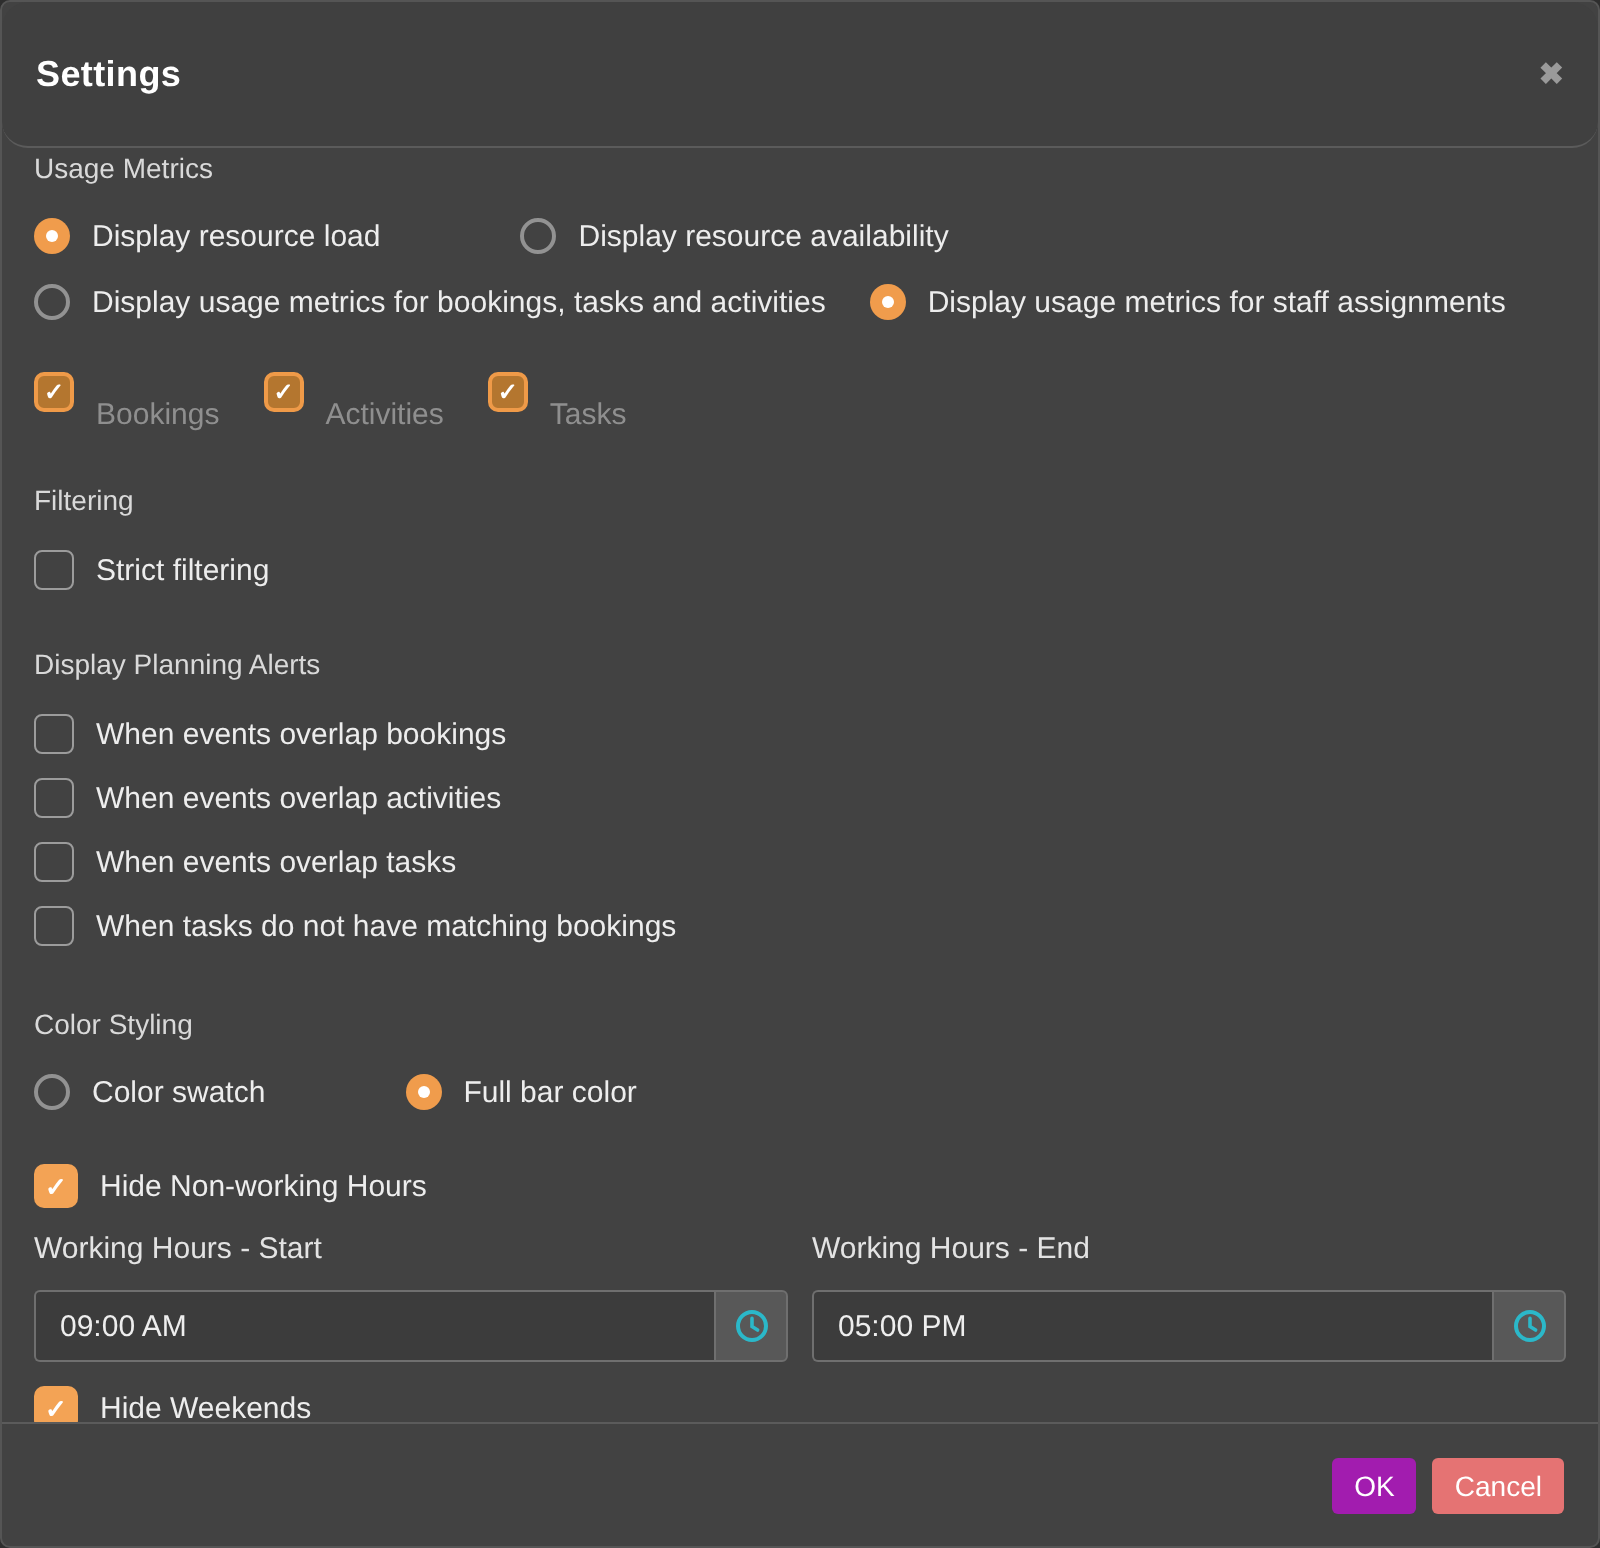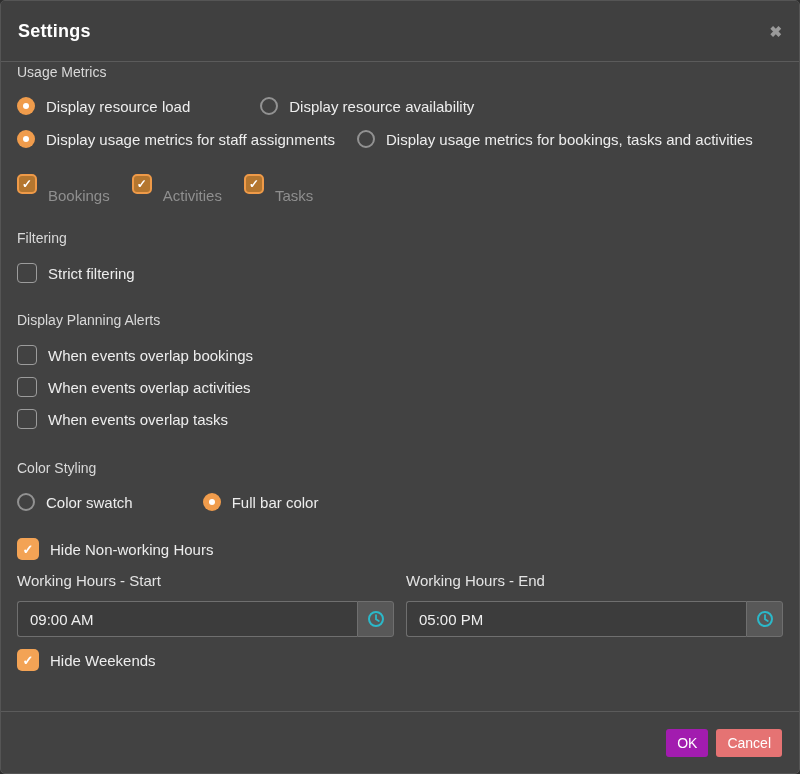--- a/index.html
+++ b/index.html
@@ -13,25 +13,26 @@
     width:800px; height:774px;
     background:#424242;
     border:1px solid #555;
     border-radius:5px;
     overflow:hidden;
     display:flex; flex-direction:column;
     color:#e9e9e9;
   }
   
   .modal-header {
-    height:61px; flex:none;
+    height:73px; flex:none;
     display:flex; align-items:center; justify-content:space-between;
     padding:0 17px;
     border-bottom:1px solid #5b5b5b;
     background:#404040;
+    border-radius:13px;
   }
   .modal-title { font-size:18px; font-weight:bold; color:#ffffff; letter-spacing:.2px; }
   .close-btn {
     color:#9a9a9a; font-size:15px; font-weight:bold; cursor:pointer;
     line-height:1; user-select:none;
   }
   
   .modal-body { flex:1; padding:0 16px; overflow:hidden; }
   .section-title { font-size:14px; color:#d9d9d9; }
   .t-usage    { margin-top:2px; }
@@ -127,27 +128,27 @@
         <span class="lbl">Display resource load</span>
       </div>
       <div class="opt">
         <span class="radio off"></span>
         <span class="lbl">Display resource availability</span>
       </div>
     </div>
 
     <div class="opt-row row-m16">
       <div class="opt">
+        <span class="radio off"></span>
+        <span class="lbl">Display usage metrics for bookings, tasks and activities</span>
+      </div>
+      <div class="opt">
         <span class="radio on"></span>
         <span class="lbl">Display usage metrics for staff assignments</span>
       </div>
-      <div class="opt">
-        <span class="radio off"></span>
-        <span class="lbl">Display usage metrics for bookings, tasks and activities</span>
-      </div>
     </div>
 
     <div class="opt-row row-m16 dim">
       <div class="opt">
         <span class="cb checked-dis">✓</span>
         <span class="lbl">Bookings</span>
       </div>
       <div class="opt">
         <span class="cb checked-dis">✓</span>
         <span class="lbl">Activities</span>
@@ -178,20 +179,26 @@
     <div class="opt-row row-m12">
       <div class="opt">
         <span class="cb unchecked"></span>
         <span class="lbl">When events overlap activities</span>
       </div>
     </div>
     <div class="opt-row row-m12">
       <div class="opt">
         <span class="cb unchecked"></span>
         <span class="lbl">When events overlap tasks</span>
+      </div>
+    </div>
+    <div class="opt-row row-m12">
+      <div class="opt">
+        <span class="cb unchecked"></span>
+        <span class="lbl">When tasks do not have matching bookings</span>
       </div>
     </div>
 
     <div class="section-title t-color">Color Styling</div>
 
     <div class="opt-row row-m18">
       <div class="opt">
         <span class="radio off"></span>
         <span class="lbl">Color swatch</span>
       </div>

